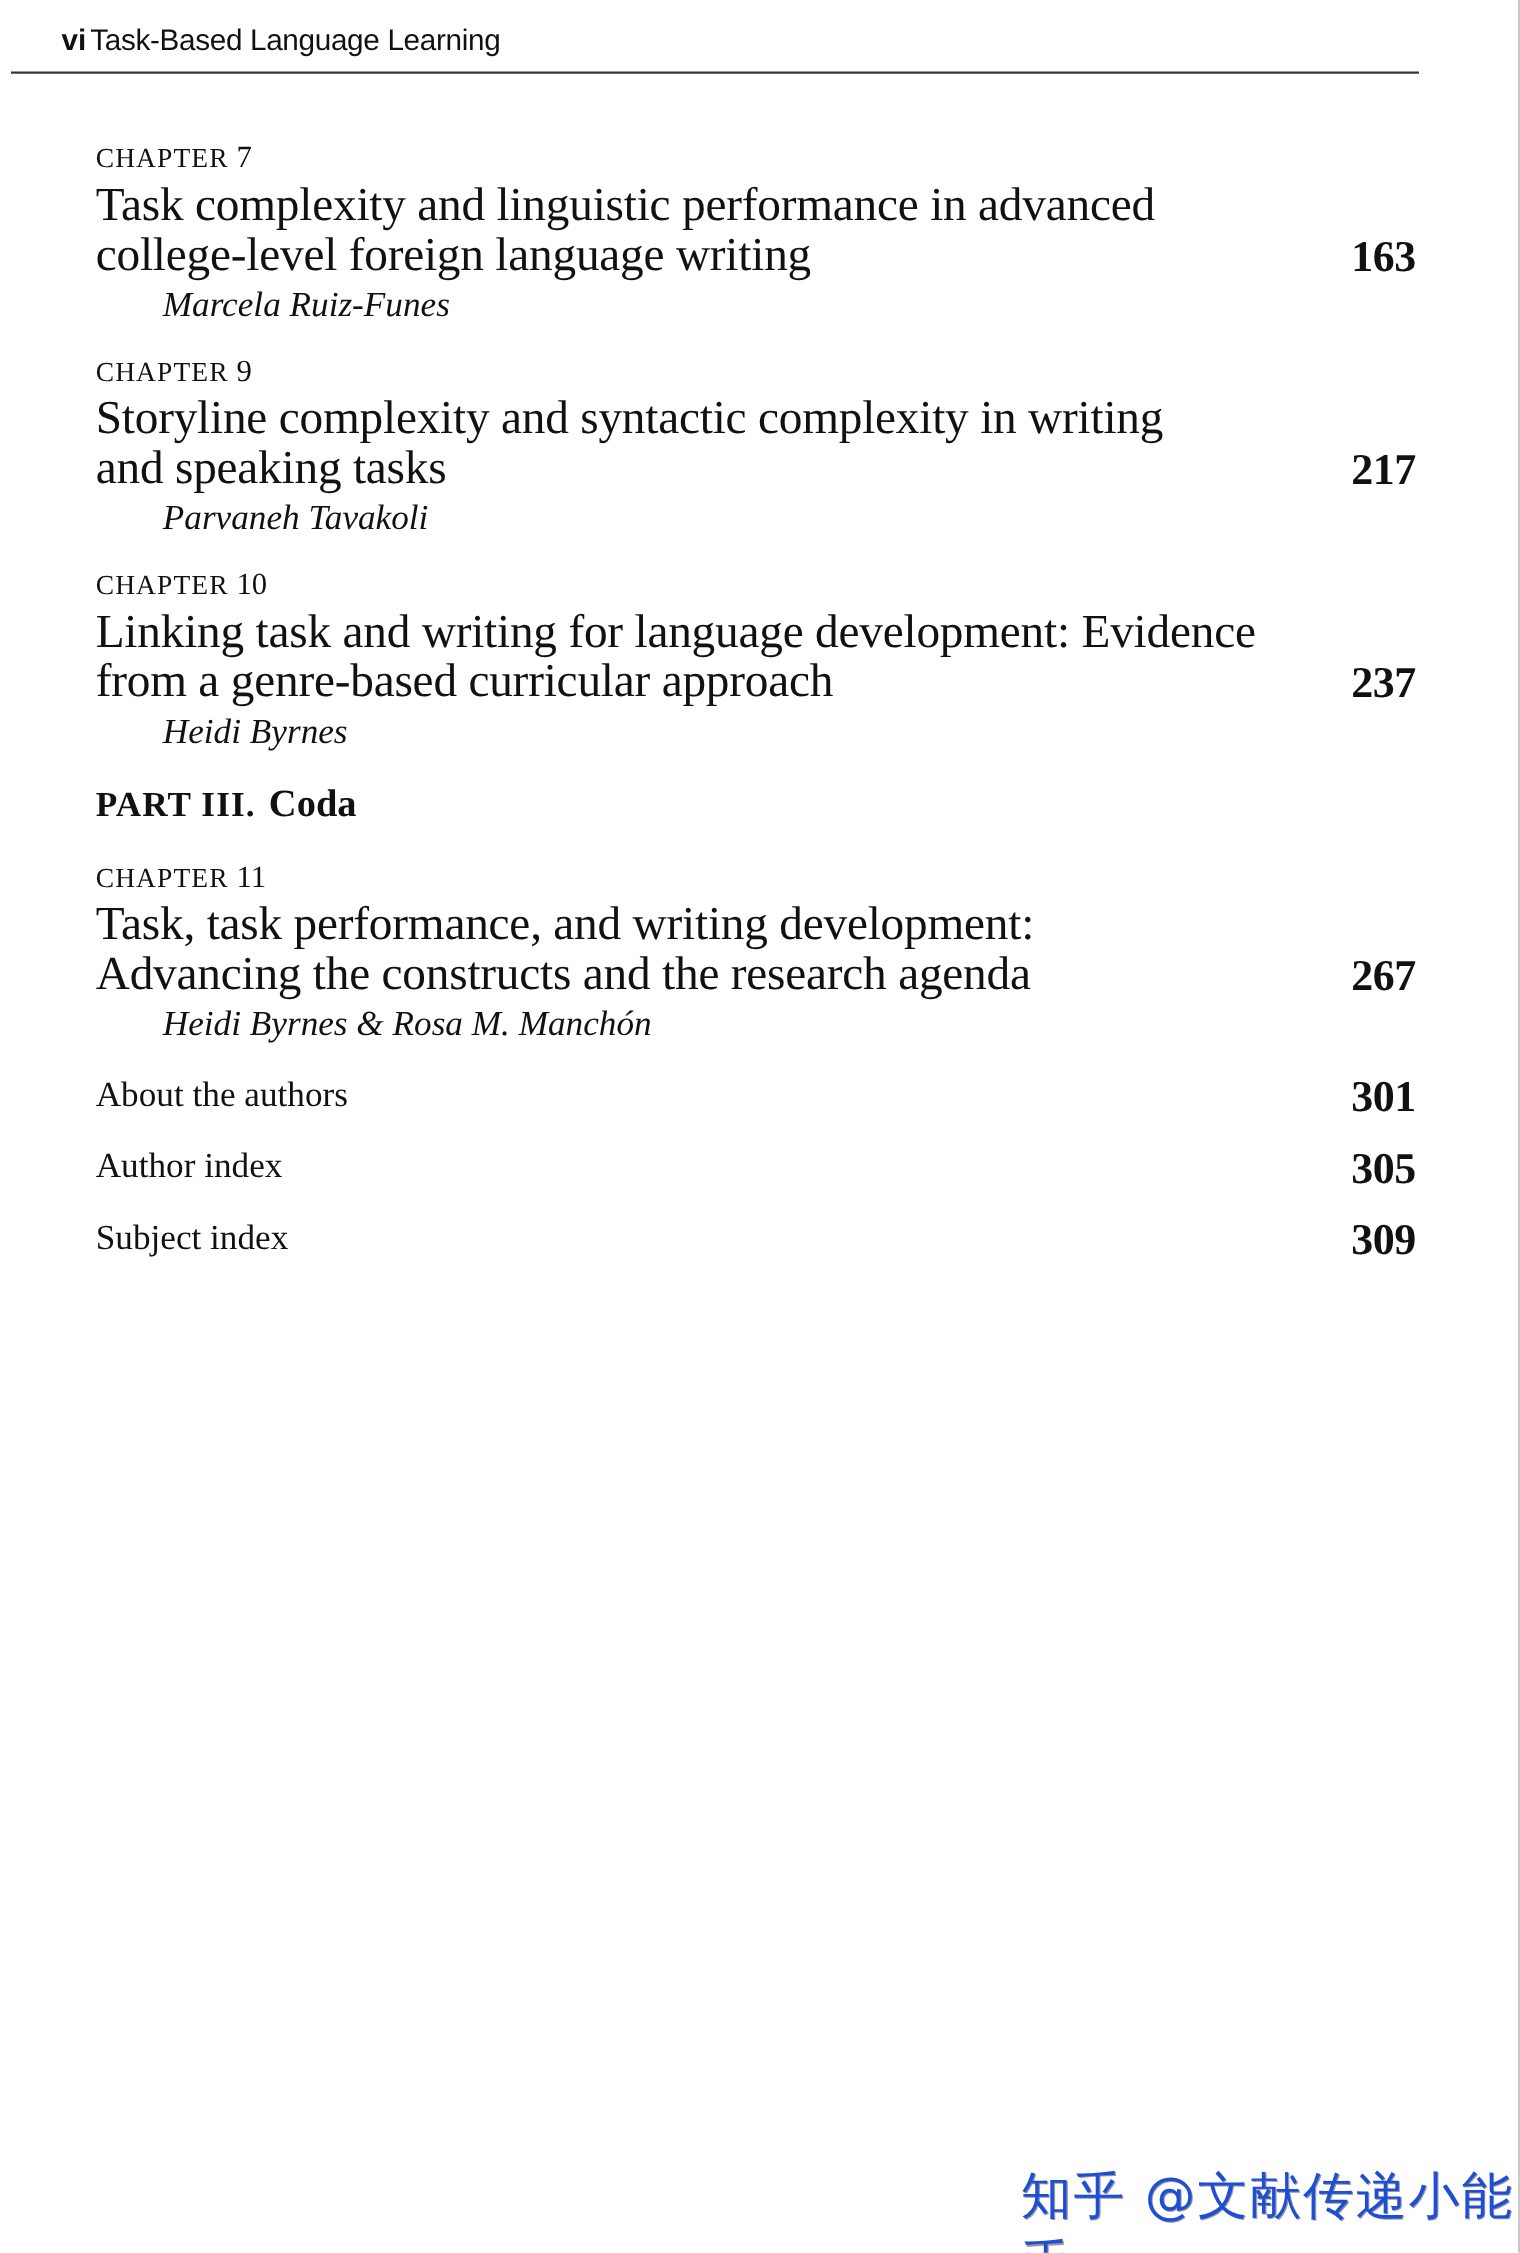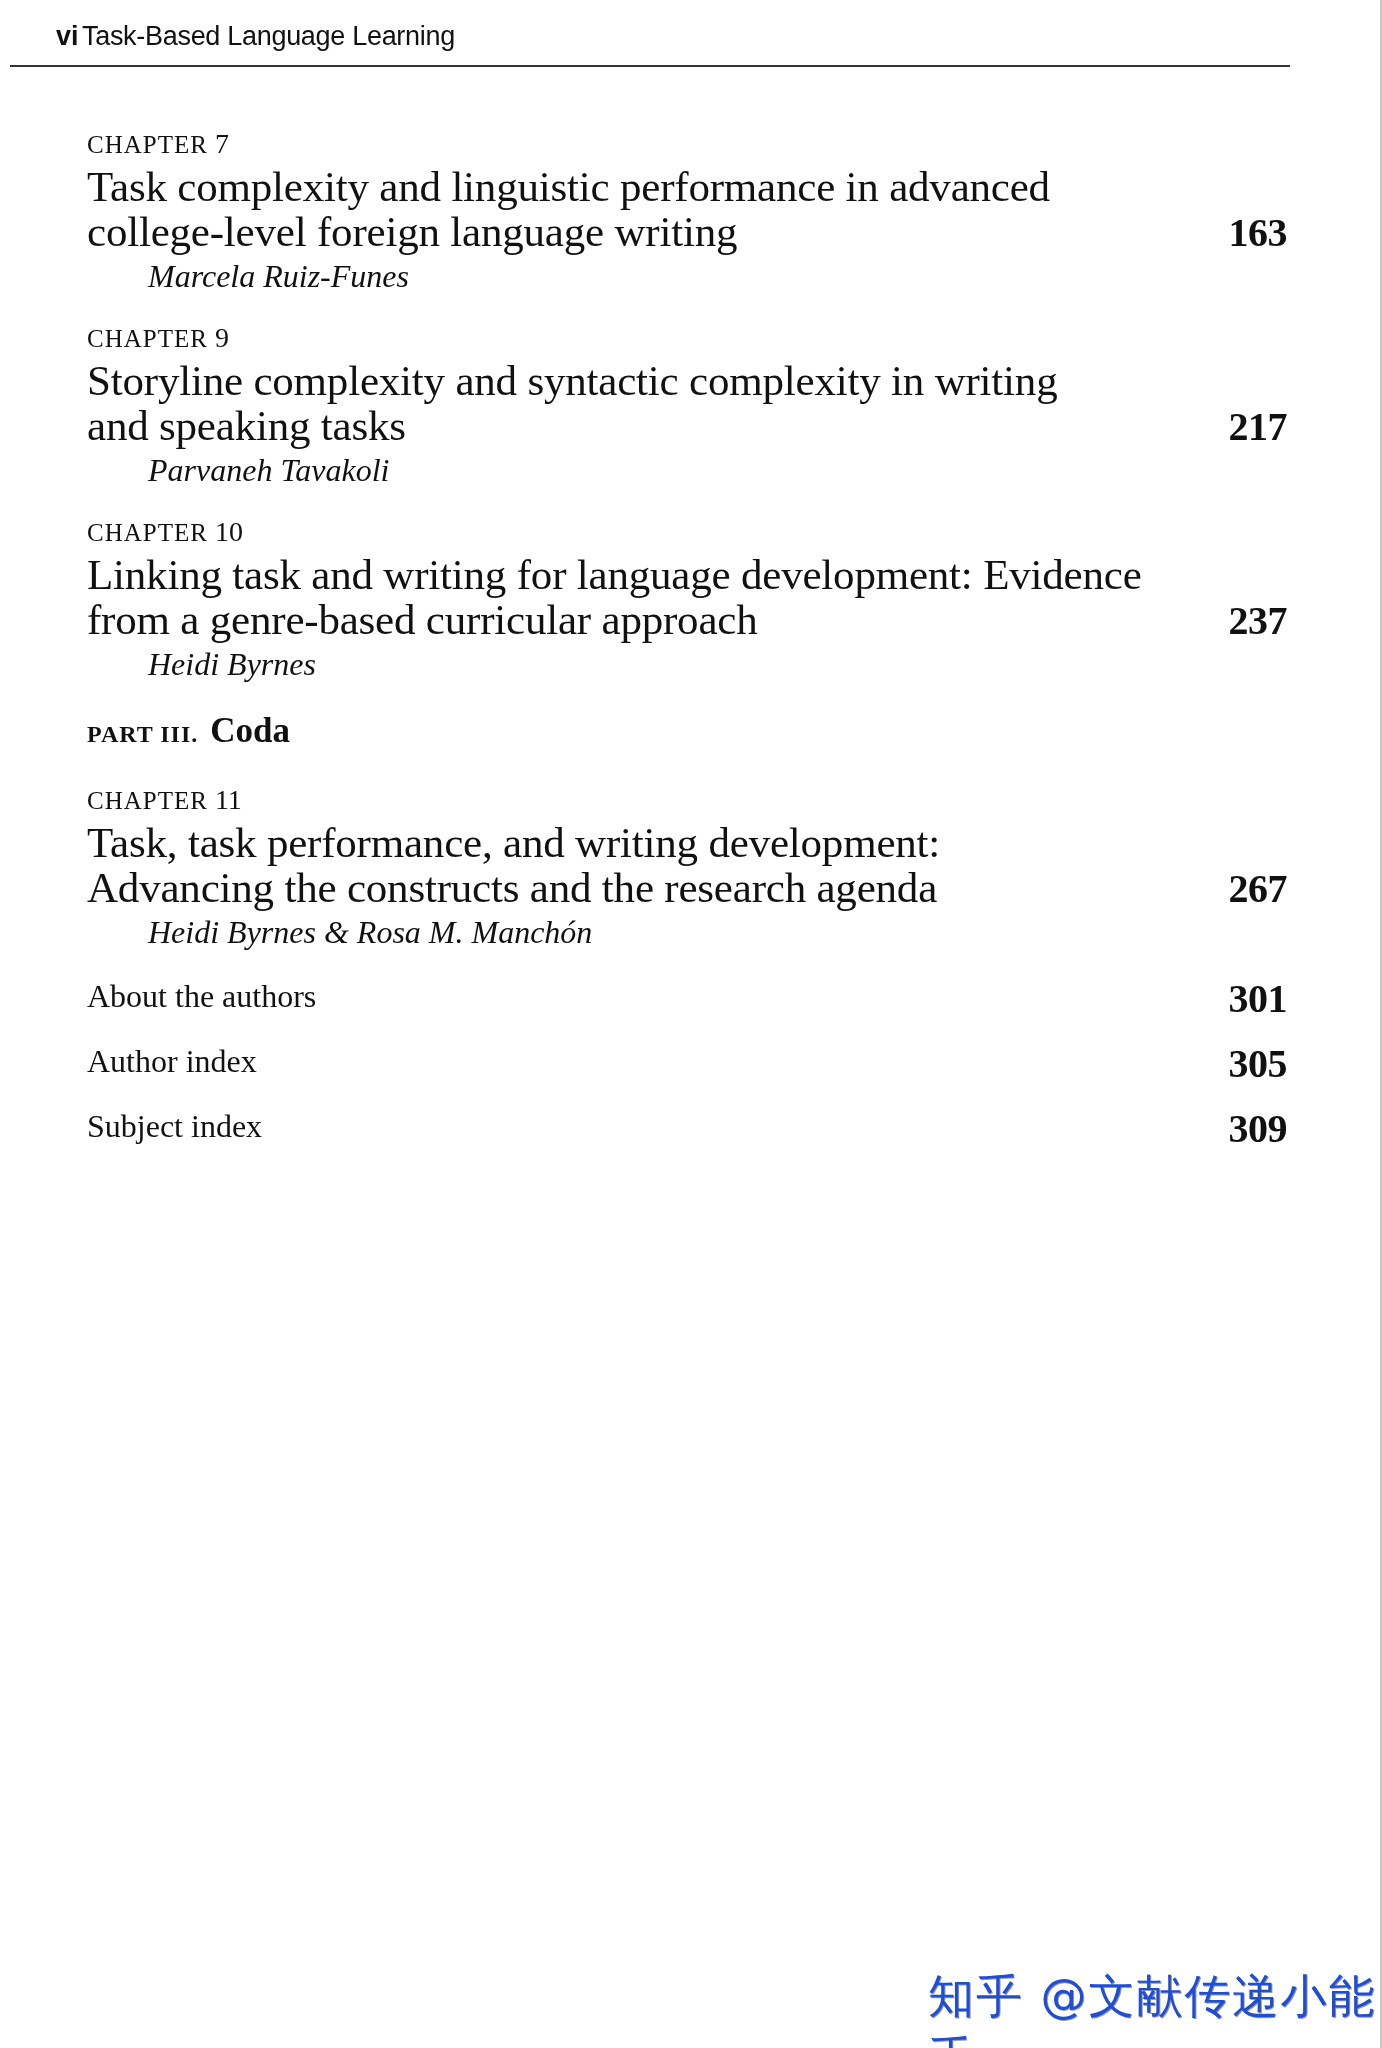--- a/index.html
+++ b/index.html
@@ -11,21 +11,21 @@
     .head-rule { position: absolute; left: 0; top: 47px; width: 1280px; height: 2px; background: #333; }
     .toc { position: absolute; left: 87px; top: 124px; width: 1200px; font-family: "Liberation Serif", serif; }
     .entry { position: relative; margin-bottom: 19px; }
     .ch-label { font-size: 28px; line-height: 40px; height: 40px; }
     .ch-label .sc { font-size: 25px; letter-spacing: 1px; text-align: right; }
     .ch-title { font-size: 43px; line-height: 45px; letter-spacing: -0.2px; }
     .ch-title .line { display: block; white-space: nowrap; }
     .authors { font-size: 32px; line-height: 45px; font-style: italic; padding-left: 61px; }
     .pg { position: absolute; right: 0; font-size: 40px; font-weight: bold; letter-spacing: -0.5px; }
     .part { font-size: 34px; line-height: 50px; margin-top: 10px; margin-bottom: 21px; }
-    .part .sc { font-size: 24px; font-weight: bold; letter-spacing: 1px; }
+    .part .sc { font-size: 32px; font-weight: bold; letter-spacing: 1px; }
     .part .part-title { font-weight: bold; margin-left: 12px; font-size: 35px; }
     .simple { position: relative; font-size: 32px; line-height: 45px; margin-bottom: 20px; }
     .simple .pg { top: 2px; }
     .watermark { position: absolute; left: 928px; top: 1966px; font-family: "DejaVu Sans", sans-serif; font-size: 46px; color: #1d4ed8; letter-spacing: 2px; text-shadow: 1px 1px 0 #999; }
   </style>
 </head>
 <body>
 
 <div class="right-edge"></div>
 

